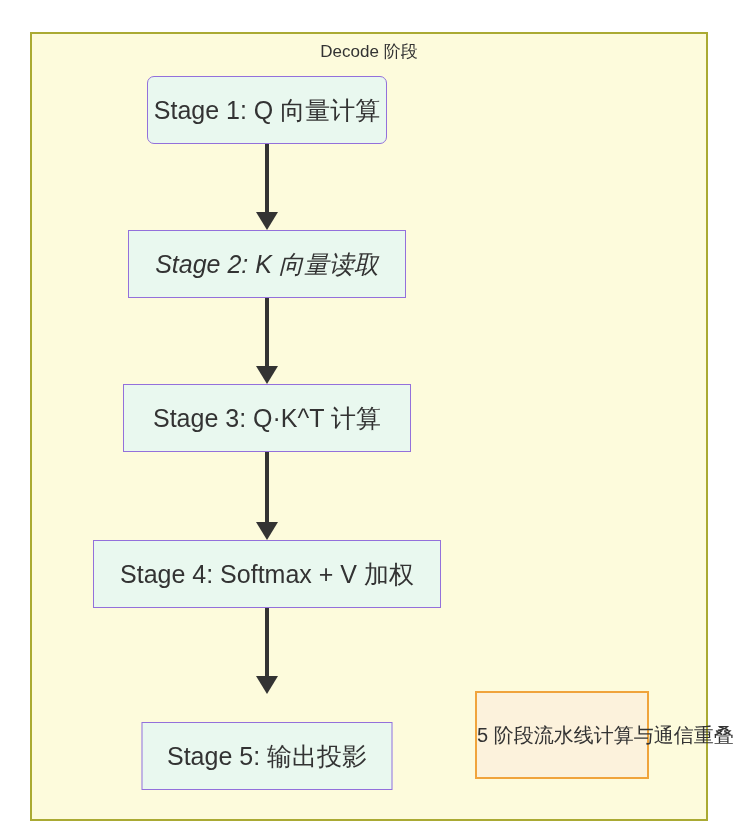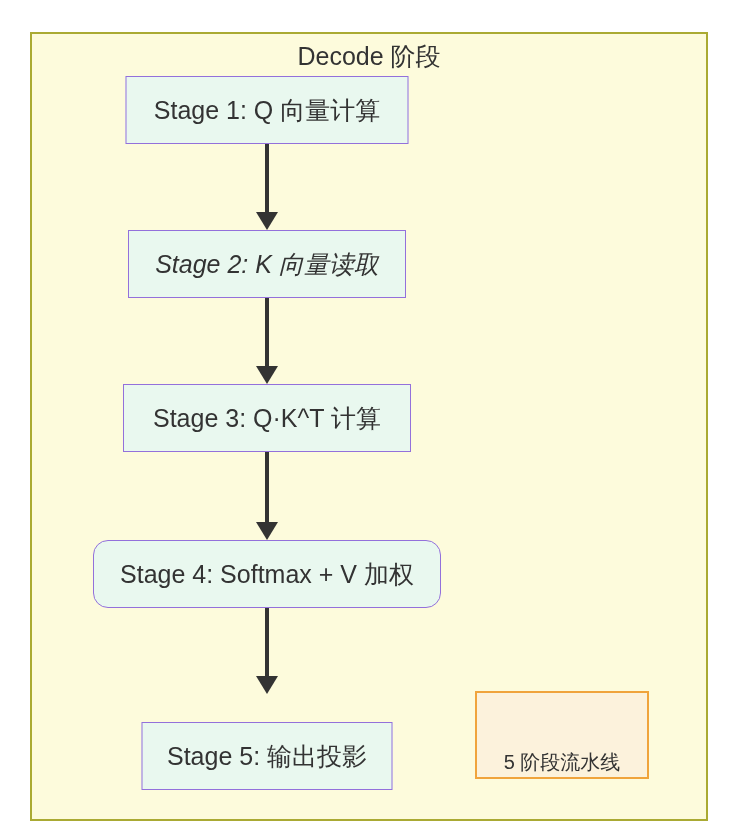--- a/index.html
+++ b/index.html
@@ -21,21 +21,21 @@
     background: #fdfbdc;
     border: 2.5px solid #aaaa33;
     box-sizing: border-box;
   }
   .subgraph-title {
     position: absolute;
     left: 0;
     top: 6px;
     width: 100%;
     text-align: center;
-    font-size: 25px;
+    font-size: 17px;
     color: #333333;
   }
   .stage-node {
     position: absolute;
     left: 235px;
     transform: translateX(-50%);
     height: 68px;
     background: #e9f8ef;
     border: 1.5px solid #9370DB;
     box-sizing: border-box;
@@ -68,66 +68,66 @@
   .note-node {
     position: absolute;
     left: 443px;
     top: 657px;
     width: 174px;
     height: 88px;
     background: #fcf2dc;
     border: 2px solid #f0a43c;
     box-sizing: border-box;
     display: flex;
-    flex-direction: column;
     align-items: center;
-    justify-content: flex-end;
+    justify-content: flex-start;
     font-size: 20px;
     line-height: 30px;
     color: #333333;
     text-align: center;
     white-space: nowrap;
   }
 </style>
 </head>
 <body>
 
 <div class="page">
   <div class="subgraph">
 
     <div class="subgraph-title">Decode 阶段</div>
 
-    <div class="stage-node" style="top:42px; width:283px;">Stage 1: Q 向量计算</div>
+    <div class="stage-node" style="top:42px; width:240px;border-radius:7px;">Stage 1: Q 向量计算</div>
 
     <div class="arrow" style="top:110px; height:86px;">
       <div class="arrow-shaft" style="height:68px;"></div>
       <div class="arrow-head"></div>
     </div>
 
     <div class="stage-node" style="top:196px; width:278px;font-style:italic;">Stage 2: K 向量读取</div>
 
     <div class="arrow" style="top:264px; height:86px;">
       <div class="arrow-shaft" style="height:68px;"></div>
       <div class="arrow-head"></div>
     </div>
 
     <div class="stage-node" style="top:350px; width:288px;">Stage 3: Q·K^T 计算</div>
 
     <div class="arrow" style="top:418px; height:88px;">
       <div class="arrow-shaft" style="height:70px;"></div>
       <div class="arrow-head"></div>
     </div>
 
-    <div class="stage-node" style="top:506px; width:348px;border-radius:15px;">Stage 4: Softmax + V 加权</div>
+    <div class="stage-node" style="top:506px; width:348px;">Stage 4: Softmax + V 加权</div>
 
     <div class="arrow" style="top:574px; height:86px;">
       <div class="arrow-shaft" style="height:68px;"></div>
       <div class="arrow-head"></div>
     </div>
 
     <div class="stage-node" style="top:688px; width:251px;">Stage 5: 输出投影</div>
 
     <div class="note-node">
       <div>5 阶段流水线</div>
+      <div>计算与通信重叠</div>
     </div>
 
   </div>
 </div>
 
 </body></html>

